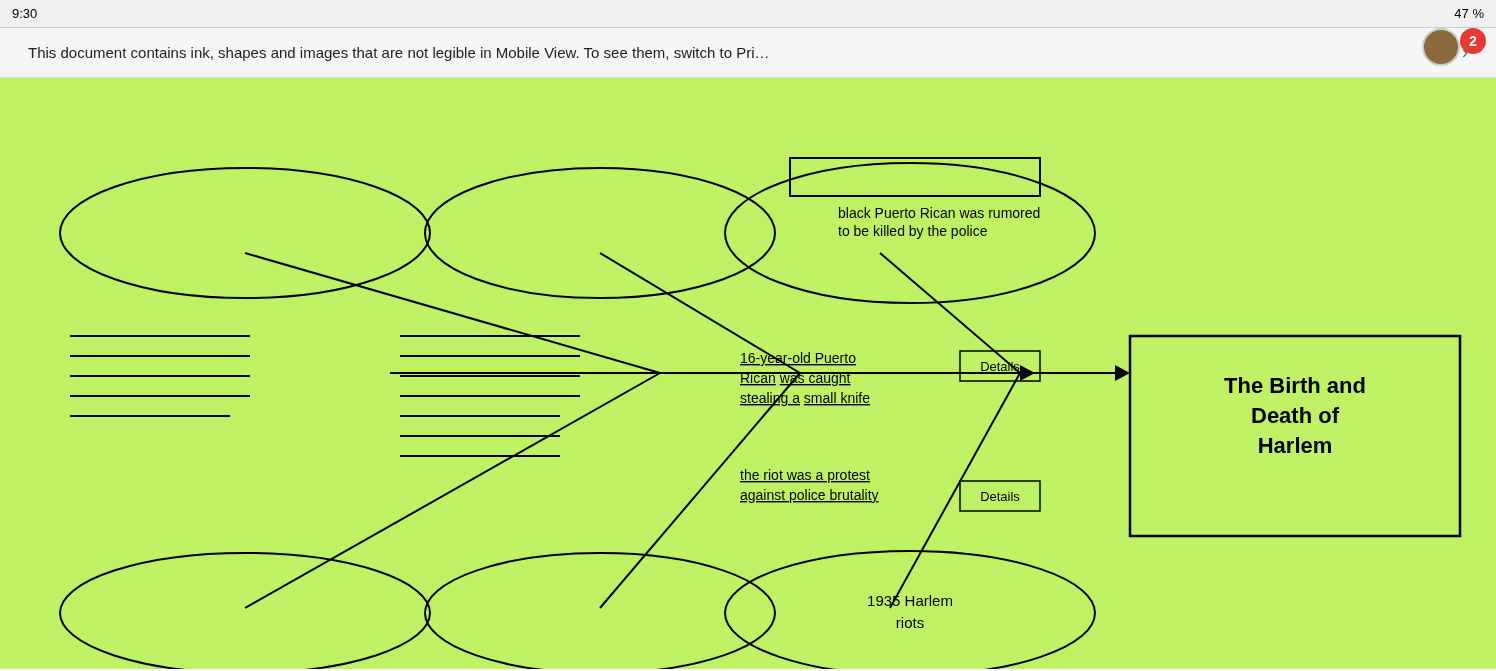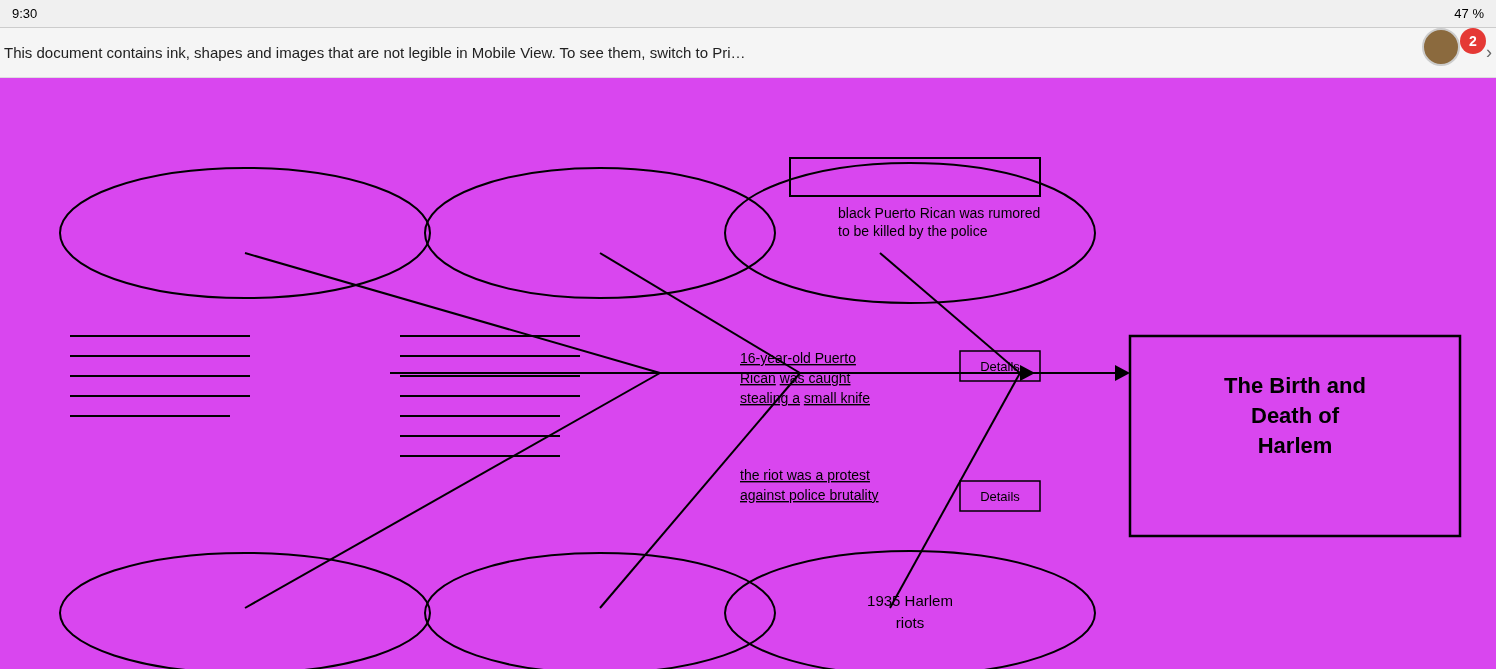--- a/index.html
+++ b/index.html
@@ -21,34 +21,34 @@
       justify-content: space-between;
       padding: 0 12px;
       font-size: 13px;
       border-bottom: 1px solid #ccc;
     }
 
     
     .notification-banner {
       background: #f5f5f5;
       border-bottom: 1px solid #ddd;
-      padding: 14px 4px;
+      padding: 14px 28px;
       font-size: 15px;
       color: #222;
       display: flex;
       align-items: center;
       justify-content: space-between;
     }
 
     
     .diagram-area {
       position: relative;
       width: 100%;
       height: calc(671px - 28px - 52px);
-      background: #d946ef;
+      background: #bef264;
       overflow: hidden;
     }
 
     svg.diagram-svg {
       position: absolute;
       top: 0; left: 0;
       width: 100%;
       height: 100%;
     }
 

